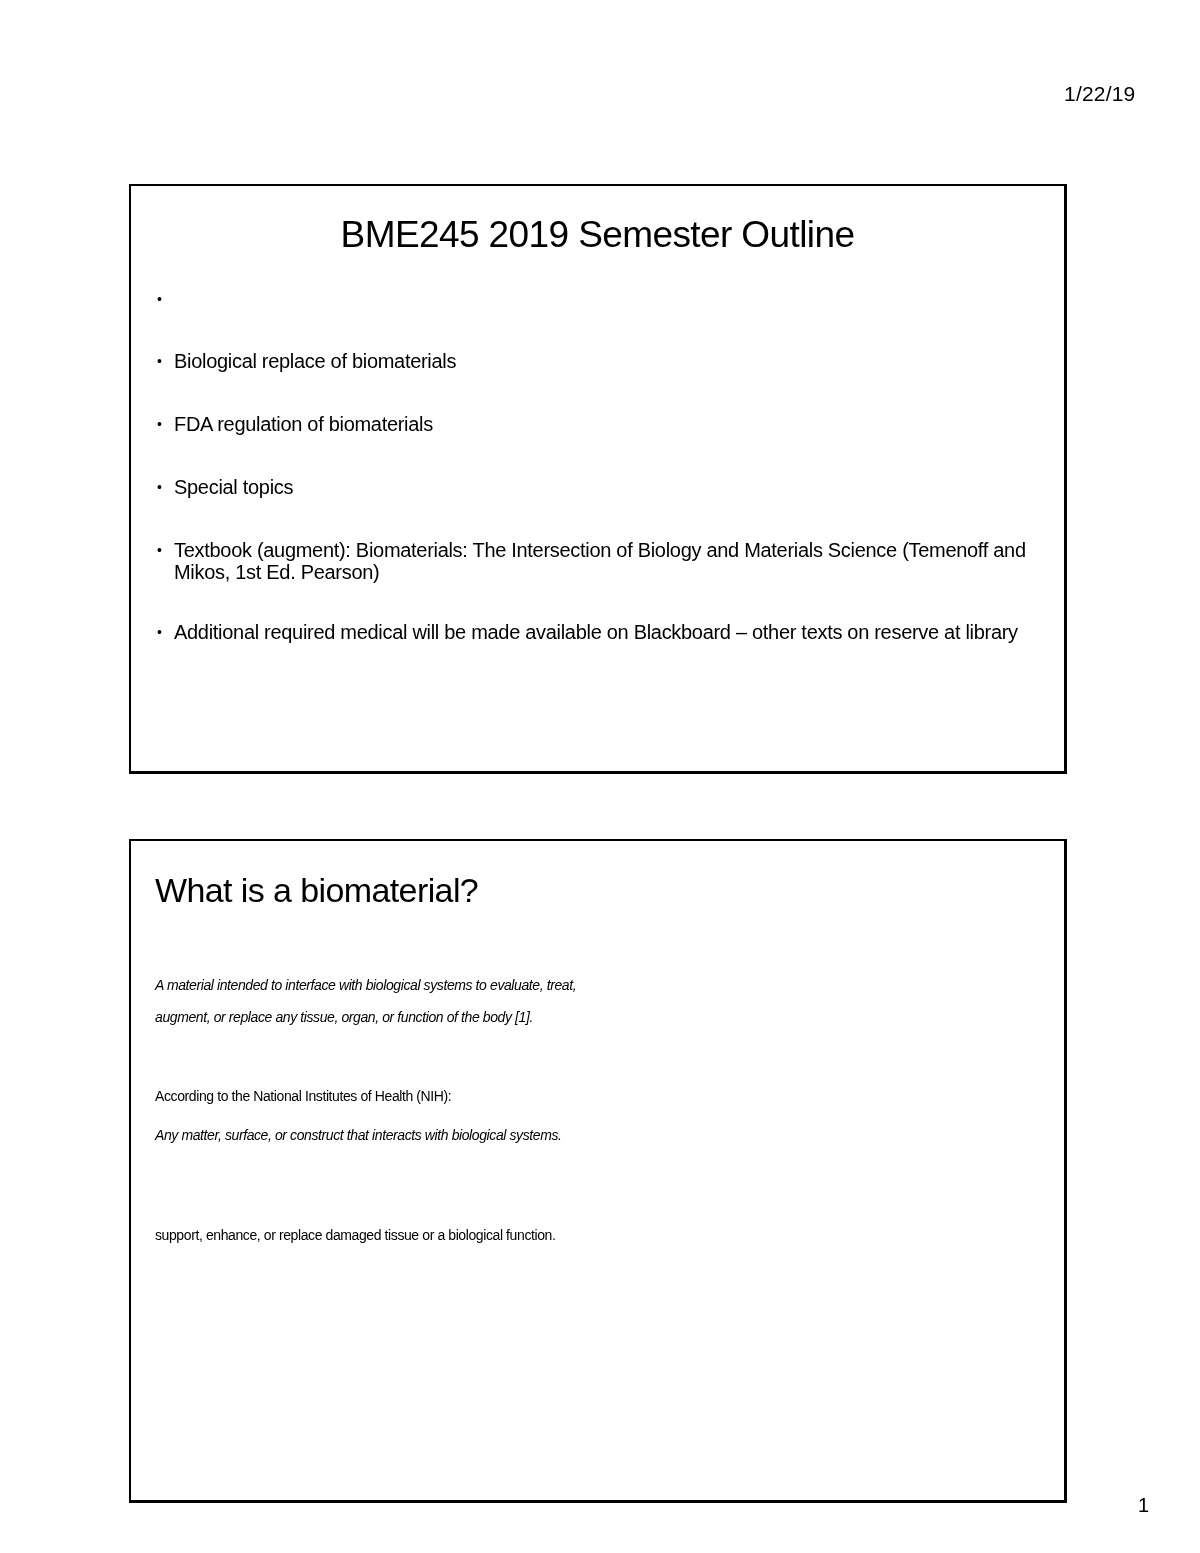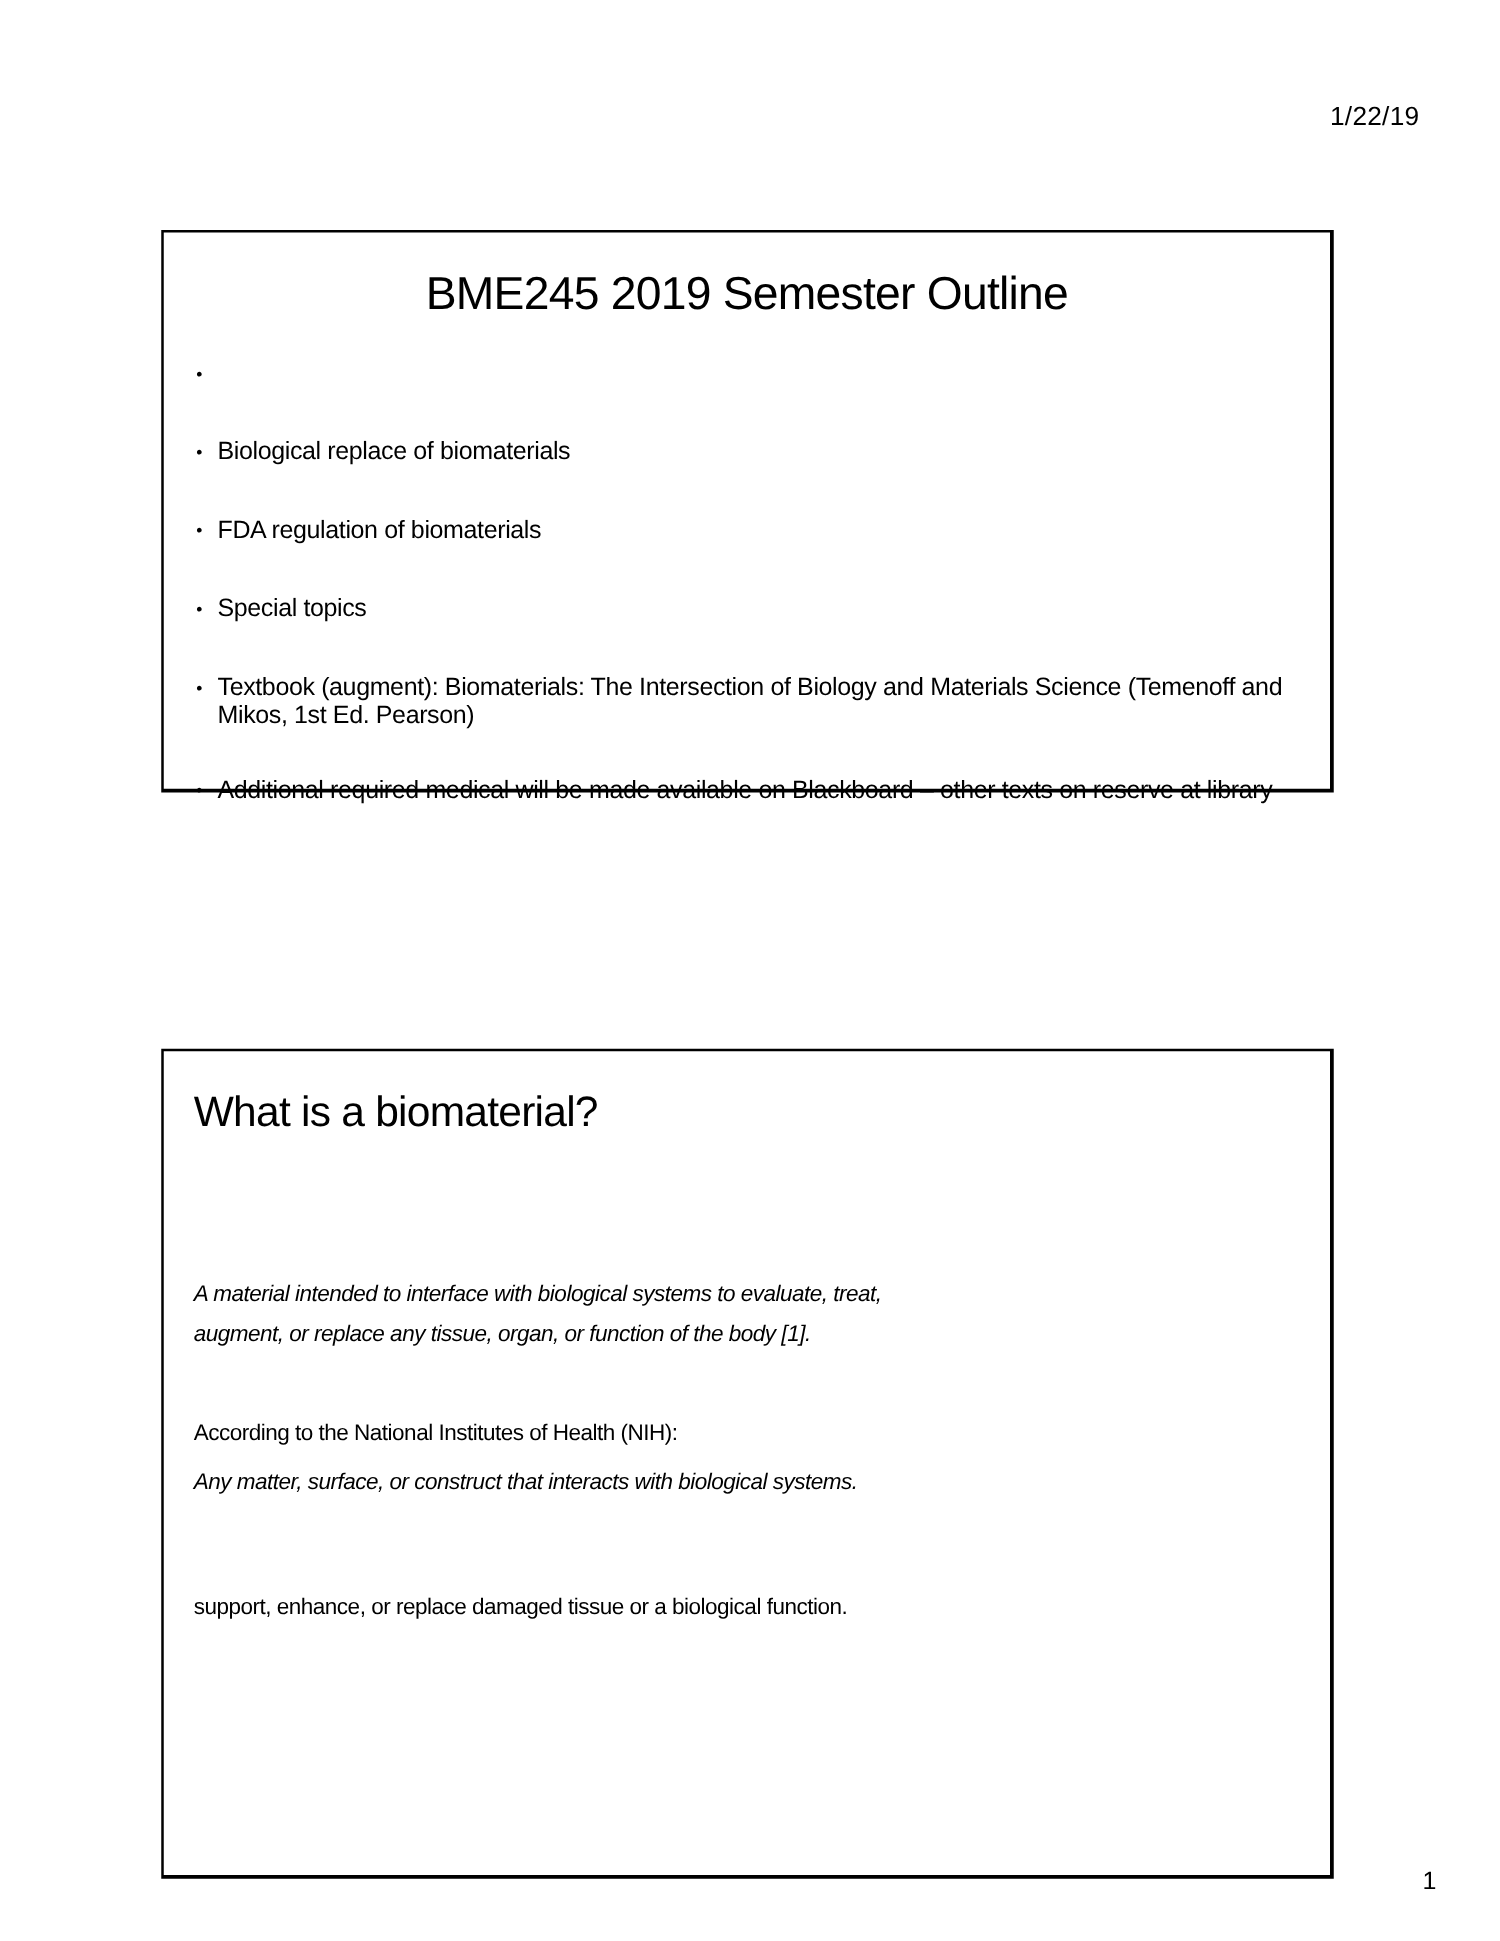--- a/index.html
+++ b/index.html
@@ -7,31 +7,31 @@
       width: 1200px; height: 1553px; position: relative; overflow: hidden;
       font-family: "Liberation Sans", "DejaVu Sans", sans-serif; color: #000;
     }
     .date { position: absolute; left: 1064px; top: 35px; font-size: 21px; letter-spacing: 0.2px; margin-top: 47px; }
     .pagenum { position: absolute; left: 1138px; top: 1494px; font-size: 20px; }
     .slide {
       position: absolute; left: 129px; width: 938px; box-sizing: border-box;
       border: 2px solid #000; border-right-width: 3px; border-bottom-width: 3px;
       background: #fff;
     }
-    .slide1 { top: 184px; height: 450px; }
+    .slide1 { top: 184px; height: 590px; }
     .slide2 { top: 839px; height: 664px; }
     .s1-title {
       position: absolute; left: 0; right: 0; top: 28px; text-align: center;
       font-size: 37px; letter-spacing: -0.6px;
     }
     .bullets { position: absolute; left: 24px; right: 20px; top: 100px; margin: 0; padding: 0; list-style: none; }
     .bullet { position: absolute; left: 0; right: 0; font-size: 20px; line-height: 22px; letter-spacing: -0.3px; padding-left: 19px; }
     .bullet .dot { position: absolute; left: 2px; top: 0; font-size: 14px; }
     .s2-title { position: absolute; left: 24px; top: 30px; font-size: 34px; letter-spacing: -0.6px; }
-    .p { position: absolute; left: 24px; right: 20px; font-size: 18px; letter-spacing: -0.4px; margin-top: 48px; }
+    .p { position: absolute; left: 24px; right: 20px; font-size: 14px; letter-spacing: -0.4px; }
     .it { font-style: italic; }
   </style>
 </head>
 <body>
 
 <div class="date">1/22/19</div>
 
 <div class="slide slide1">
   <div class="s1-title">BME245 2019 Semester Outline</div>
   <ul class="bullets">

